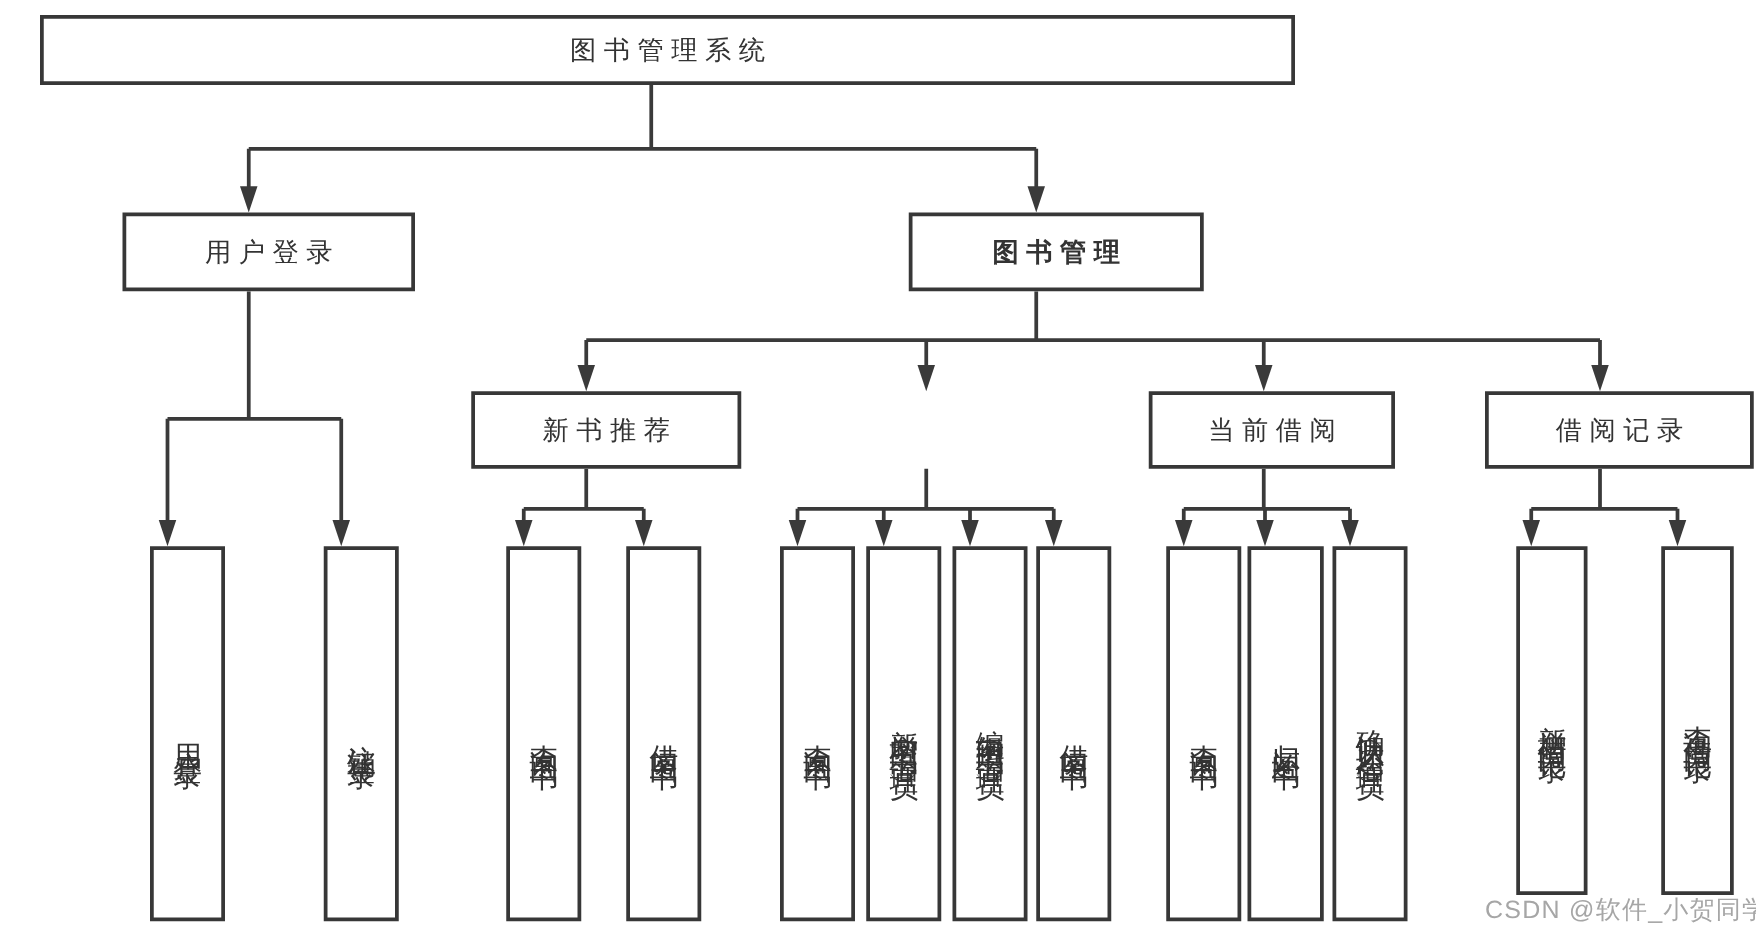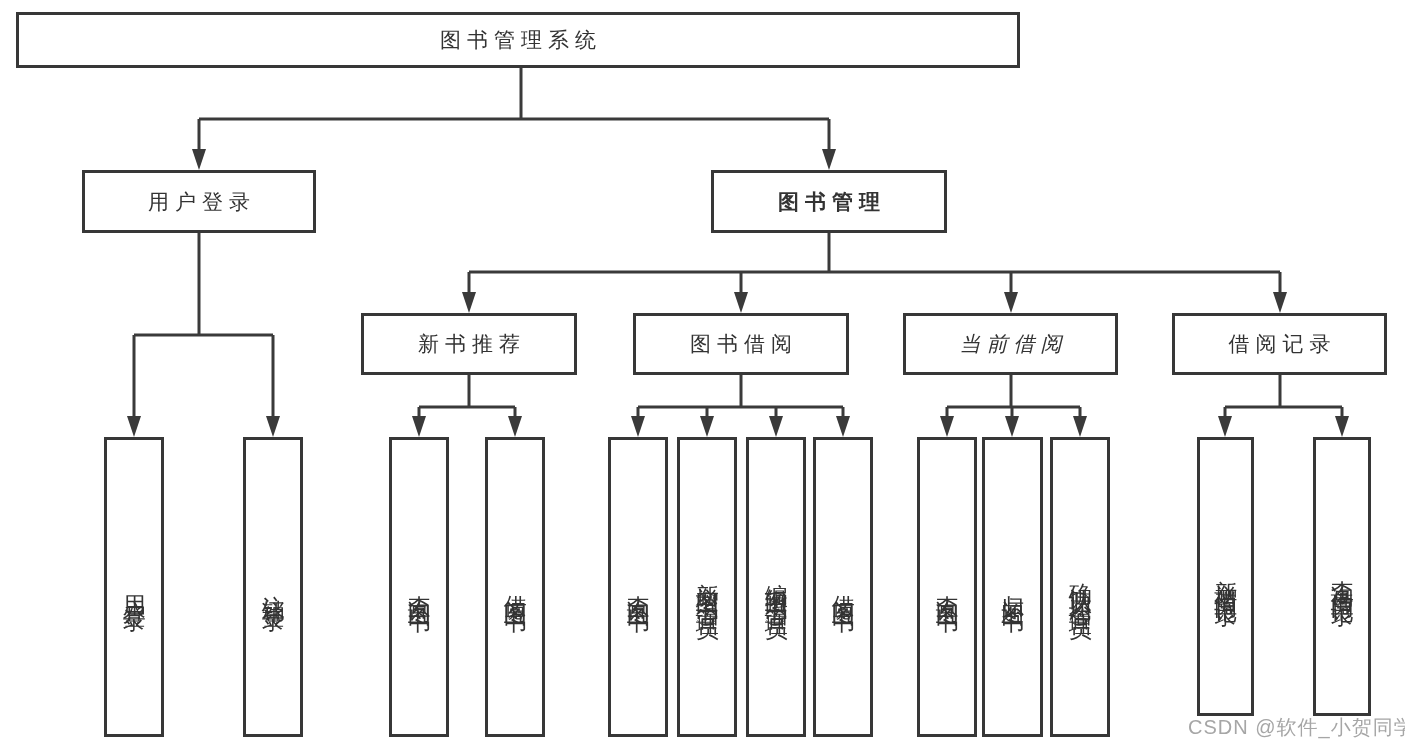--- a/index.html
+++ b/index.html
@@ -16,20 +16,21 @@
   svg.connectors polygon { fill: #3a3a3a; stroke: none; }
 
   .node {
     position: absolute;
     border: 3px solid #373737;
     background: #ffffff;
     display: flex;
     align-items: center;
     justify-content: center;
     color: #333333;
+    margin-left: 16px;
   }
   .node .h-label {
     font-size: 21px;
     letter-spacing: 6px;
     text-indent: 6px;
     white-space: nowrap;
     color: #333333;
   }
   .node .v-label {
     writing-mode: vertical-rl;
@@ -43,21 +44,21 @@
 
   
   .n-root  { left: 16px;  top: 12px;  width: 1004px; height: 56px; }
   
   .n-user-login { left: 82px;  top: 170px; width: 234px; height: 63px; }
   .n-book-mgmt  { left: 711px; top: 170px; width: 236px; height: 63px; font-weight: bold; }
   
   .n-l3 { top: 313px; height: 62px; justify-content: center; }
   .n-new-book   { left: 361px;  width: 216px; }
   .n-book-borrow{ left: 633px;  width: 216px; }
-  .n-cur-borrow { left: 903px;  width: 215px; font-style: italic; }
+  .n-cur-borrow { left: 903px;  width: 197px; }
   .n-rec-borrow { left: 1172px; width: 215px; }
   
   .leaf { top: 437px; width: 60px; height: 300px; }
   .lf-1  { left: 104px; }
   .lf-2  { left: 243px; }
   .lf-3  { left: 389px; }
   .lf-4  { left: 485px; }
   .lf-5  { left: 608px; }
   .lf-6  { left: 677px; }
   .lf-7  { left: 746px; }
@@ -129,23 +130,20 @@
   <div class="node n-user-login">
     <span class="h-label">用户登录</span>
   </div>
   <div class="node n-book-mgmt">
     <span class="h-label">图书管理</span>
   </div>
 
   <div class="node n-l3 n-new-book">
     <span class="h-label">新书推荐</span>
   </div>
-  <div class="node n-l3 n-book-borrow">
-    <span class="h-label">图书借阅</span>
-  </div>
   <div class="node n-l3 n-cur-borrow">
     <span class="h-label">当前借阅</span>
   </div>
   <div class="node n-l3 n-rec-borrow">
     <span class="h-label">借阅记录</span>
   </div>
 
   <div class="node leaf lf-1">
     <span class="v-label">用户登录</span>
   </div>

